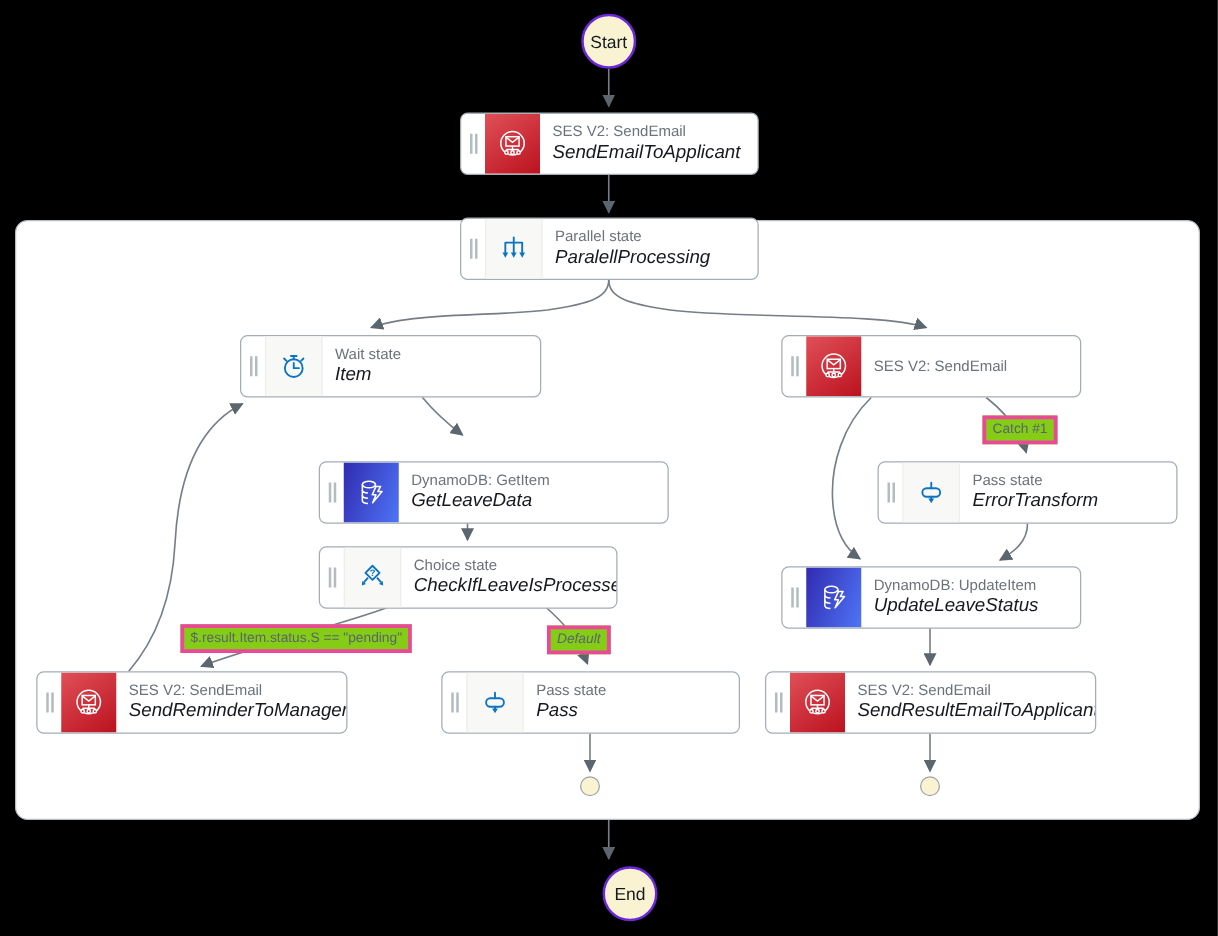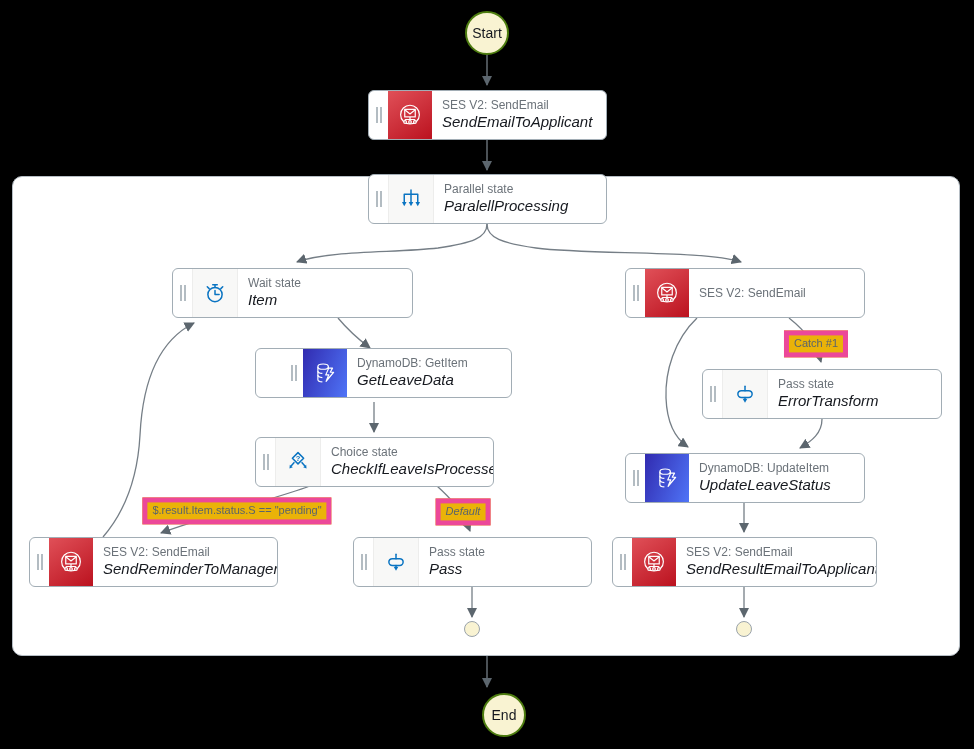--- a/index.html
+++ b/index.html
@@ -14,23 +14,23 @@
   .handle i{display:block;width:2px;height:16px;background:#b3bcc2;}
   .icon-cell{width:44px;flex:none;display:flex;align-items:center;justify-content:center;}
   .icon-cell.flow{background:#f8f8f7;border-left:1px solid #ededec;border-right:1px solid #ededec;}
   .icon-cell.ses{background:linear-gradient(145deg,#e05058 0%,#bb121f 100%);}
   .icon-cell.ddb{background:linear-gradient(110deg,#312bb0 0%,#4f74f7 100%);}
   .text-cell{flex:1;display:flex;flex-direction:column;justify-content:center;padding-left:10px;min-width:0;}
   .service{font-size:12px;color:#6b7279;line-height:1.25;white-space:nowrap;}
   .name{font-size:15px;color:#16191f;line-height:1.25;white-space:nowrap;font-style:italic;}
   .terminal{position:absolute;border-radius:50%;background:#f9f3d2;z-index:3;box-sizing:border-box;
             display:flex;align-items:center;justify-content:center;}
-  .terminal.big{width:44px;height:44px;border:2px solid #4d7c0f;font-size:14px;color:#16191f;}
+  .terminal.big{width:44px;height:44px;border:2px solid #6d28d9;font-size:14px;color:#16191f;}
   .terminal.dot{width:16px;height:16px;border:1px solid #9aa3ab;}
-  .edge-label{position:absolute;transform:translate(-50%,-50%);background:#eab308;border:5px solid #ec4899;
+  .edge-label{position:absolute;transform:translate(-50%,-50%);background:#84cc16;border:3px solid #ec4899;
               color:#5a646c;font-size:11px;line-height:1.2;padding:2px 5px;white-space:nowrap;z-index:4;}
 </style>
 </head>
 <body>
 
 <div class="stage">
 
   <div class="group-box"></div>
 
   <svg class="edges" width="974" height="749">
@@ -108,42 +108,42 @@
             <path d="M29,29.5 L25.9,24 L32.1,24 Z"></path>
         </g>
       </svg>
     </div>
     <div class="text-cell">
       <span class="service">Parallel state</span>
       <span class="name">ParalellProcessing</span>
     </div>
   </div>
 
-  <div class="node" style="left:172px;top:268px;width:241px;">
+  <div class="node" style="left:192px;top:268px;width:241px;">
     <div class="handle">
         <i></i>
         <i></i>
       </div>
     <div class="icon-cell flow">
       <svg viewBox="0 0 40 40" width="30" height="30">
           <g fill="none" stroke="#0a74c2" stroke-width="2" stroke-linecap="round">
         <circle cx="20" cy="22" r="9.5"></circle>
             <path d="M20,22 L20,16.5 M20,22 L25.5,22"></path>
         <path d="M20,12.5 L20,9.5 M17,9 L23,9"></path>
             <path d="M27.8,14.2 L30.3,11.7 M12.2,14.2 L9.7,11.7"></path>
       </g>
         </svg>
     </div>
     <div class="text-cell">
       <span class="service">Wait state</span>
       <span class="name">Item</span>
     </div>
   </div>
 
-  <div class="node" style="left:255px;top:348px;width:257px;padding-left:28px;">
+  <div class="node" style="left:255px;top:369px;width:280px;">
     <div class="handle">
         <i></i>
         <i></i>
       </div>
     <div class="icon-cell ddb">
       <svg viewBox="0 0 40 40" width="30" height="30">
           <g fill="none" stroke="#fff" stroke-width="1.6" stroke-linejoin="round">
         <path d="M10.5,11.5 C10.5,9.6 13.6,8 17.5,8 C21.4,8 24.5,9.6 24.5,11.5 C24.5,13.4 21.4,15 17.5,15 C13.6,15 10.5,13.4 10.5,11.5 Z"></path>
         <path d="M10.5,11.5 L10.5,28.5 C10.5,30.2 13.2,31.6 16.5,31.8"></path>
         <path d="M24.5,11.5 L24.5,14.5"></path>

